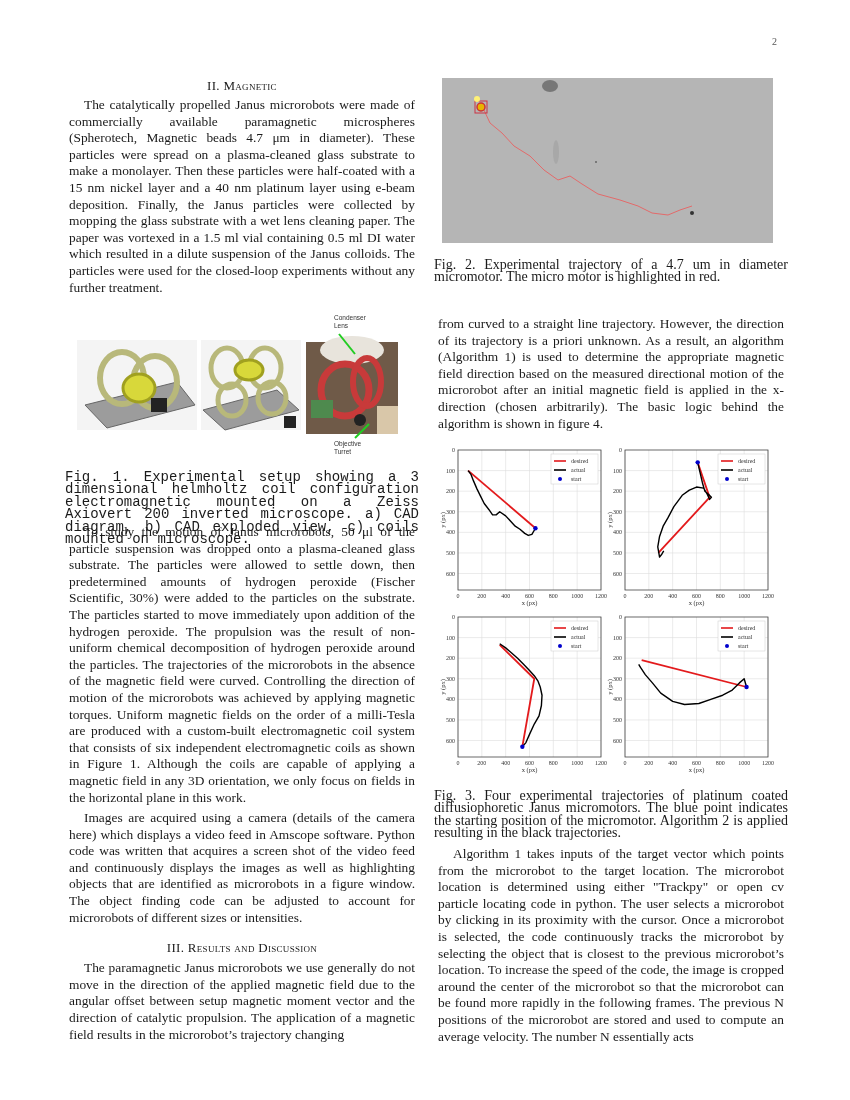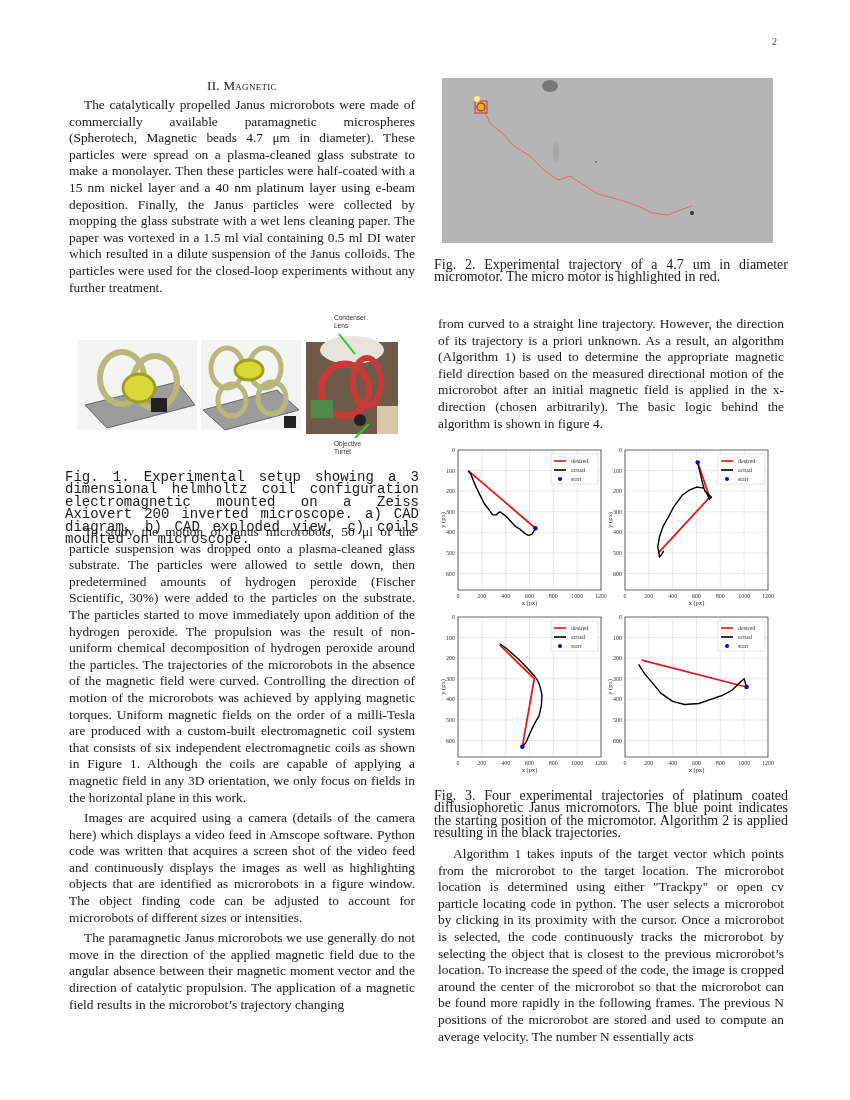--- a/index.html
+++ b/index.html
@@ -69,21 +69,25 @@
   <div style="position:absolute;left:257px;top:130px;width:44px;font-family:'Liberation Sans',sans-serif;font-size:6.5px;line-height:8px;color:#333;">Objective Turret</div>
 </div>
 
 <div class="col left" style="top:471px;font-family:Liberation Mono, monospace;">
   <p class="caption">Fig. 1.  Experimental setup showing a 3 dimensional helmholtz coil configuration electromagnetic mounted on a Zeiss Axiovert 200 inverted microscope. a) CAD diagram, b) CAD exploded view, c) coils mounted on microscope.</p>
 </div>
 
 <div class="col left" style="top:520px;">
   <p class="para">To study the motion of Janus microrobots, 50 μl of the particle suspension was dropped onto a plasma-cleaned glass substrate. The particles were allowed to settle down, then predetermined amounts of hydrogen peroxide (Fischer Scientific, 30%) were added to the particles on the substrate. The particles started to move immediately upon addition of the hydrogen peroxide. The propulsion was the result of non-uniform chemical decomposition of hydrogen peroxide around the particles. The trajectories of the microrobots in the absence of the magnetic field were curved. Controlling the direction of motion of the microrobots was achieved by applying magnetic torques. Uniform magnetic fields on the order of a milli-Tesla are produced with a custom-built electromagnetic coil system that consists of six independent electromagnetic coils as shown in Figure 1. Although the coils are capable of applying a magnetic field in any 3D orientation, we only focus on fields in the horizontal plane in this work.</p>
   <p class="para">Images are acquired using a camera (details of the camera here) which displays a video feed in Amscope software. Python code was written that acquires a screen shot of the video feed and continuously displays the images as well as highlighting objects that are identified as microrobots in a figure window. The object finding code can be adjusted to account for microrobots of different sizes or intensities.</p>
-  <p class="para">The paramagnetic Janus microrobots we use generally do not move in the direction of the applied magnetic field due to the angular absence between their magnetic moment vector and the direction of catalytic propulsion. The application of a magnetic field results in the microrobot’s trajectory changing</p>
+  <h2 class="sec" style="margin-top:14px;margin-bottom:3px;">
+    <span>III.</span>
+    <span class="sc">Results and Discussion</span>
+  </h2>
+  <p class="para">The paramagnetic Janus microrobots we use generally do not move in the direction of the applied magnetic field due to the angular offset between setup magnetic moment vector and the direction of catalytic propulsion. The application of a magnetic field results in the microrobot’s trajectory changing</p>
 </div>
 
 <div class="fig2img">
   <svg width="331" height="165" viewBox="0 0 331 165">
     <rect width="331" height="165" fill="#b5b5b5"></rect>
     <ellipse cx="108" cy="8" rx="8" ry="6" fill="#777"></ellipse>
     <ellipse cx="114" cy="74" rx="3" ry="12" fill="#a8a8a8"></ellipse>
     <circle cx="250" cy="135" r="2" fill="#333"></circle>
     <circle cx="154" cy="84" r="1" fill="#666"></circle>
     <polyline points="41,30 48,45 60,55 72,68 88,78 102,92 116,102 128,98 140,106 156,116 178,122 196,128 210,135 226,137 238,132 250,128" fill="none" stroke="#e36a6a" stroke-width="1"></polyline>

